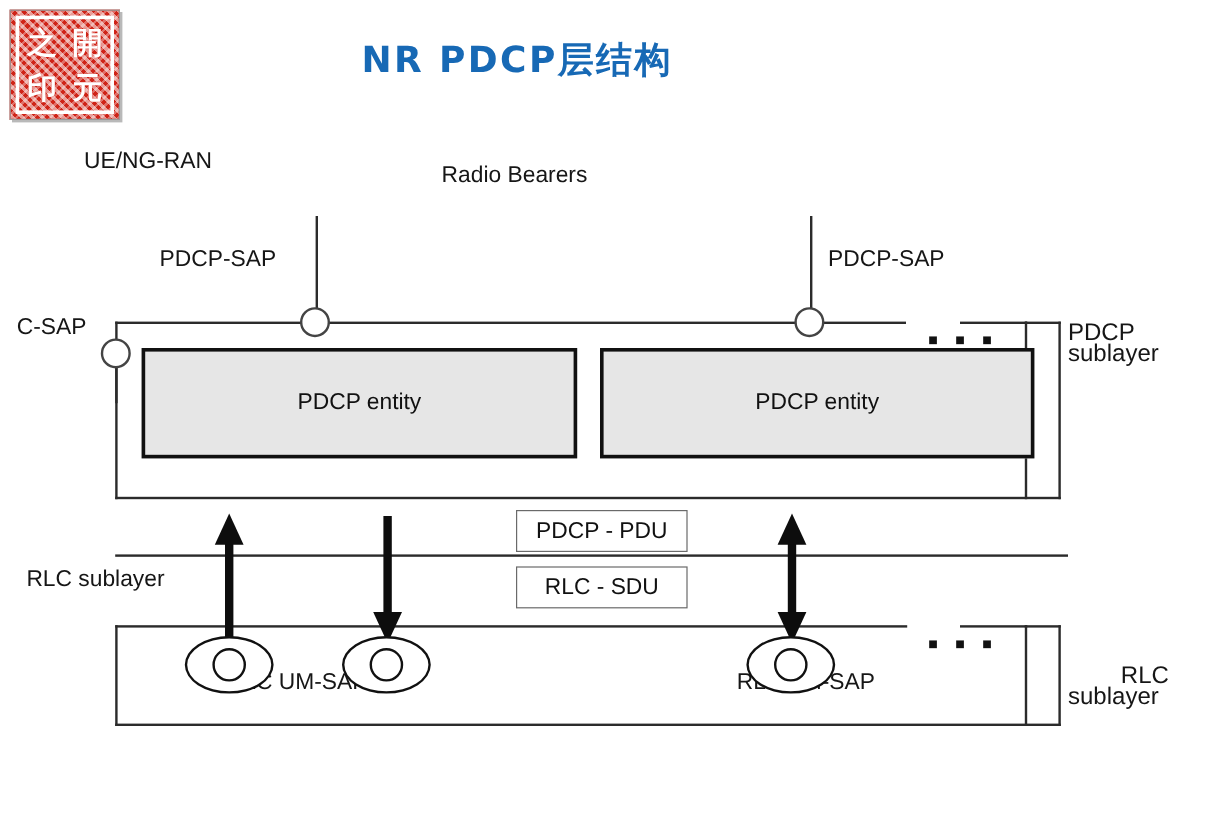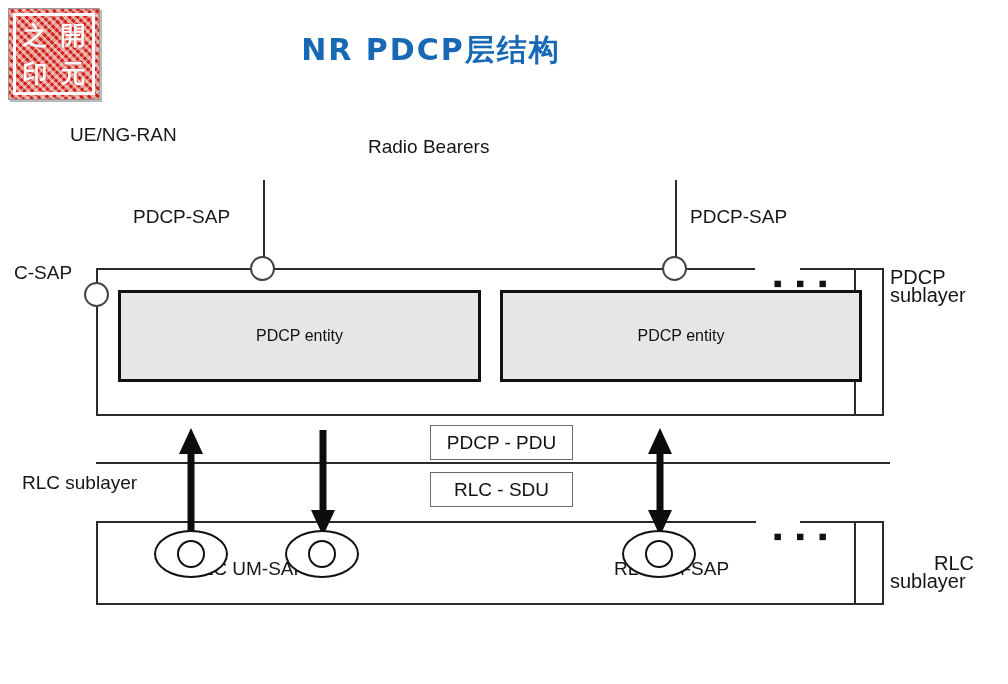--- a/index.html
+++ b/index.html
@@ -104,21 +104,21 @@
   .entity {
     position: absolute;
     background: #e6e6e6;
     border: 3px solid #111111;
     box-sizing: border-box;
     display: flex;
     align-items: center;
     justify-content: center;
     color: #111111;
     font-family: "Liberation Sans", sans-serif;
-    font-size: 16px;
+    font-size: 19px;
   }
 
   .pdu-box {
     position: absolute;
     background: #ffffff;
     border: 1.5px solid #6a6a6a;
     box-sizing: border-box;
     display: flex;
     align-items: center;
     justify-content: center;

